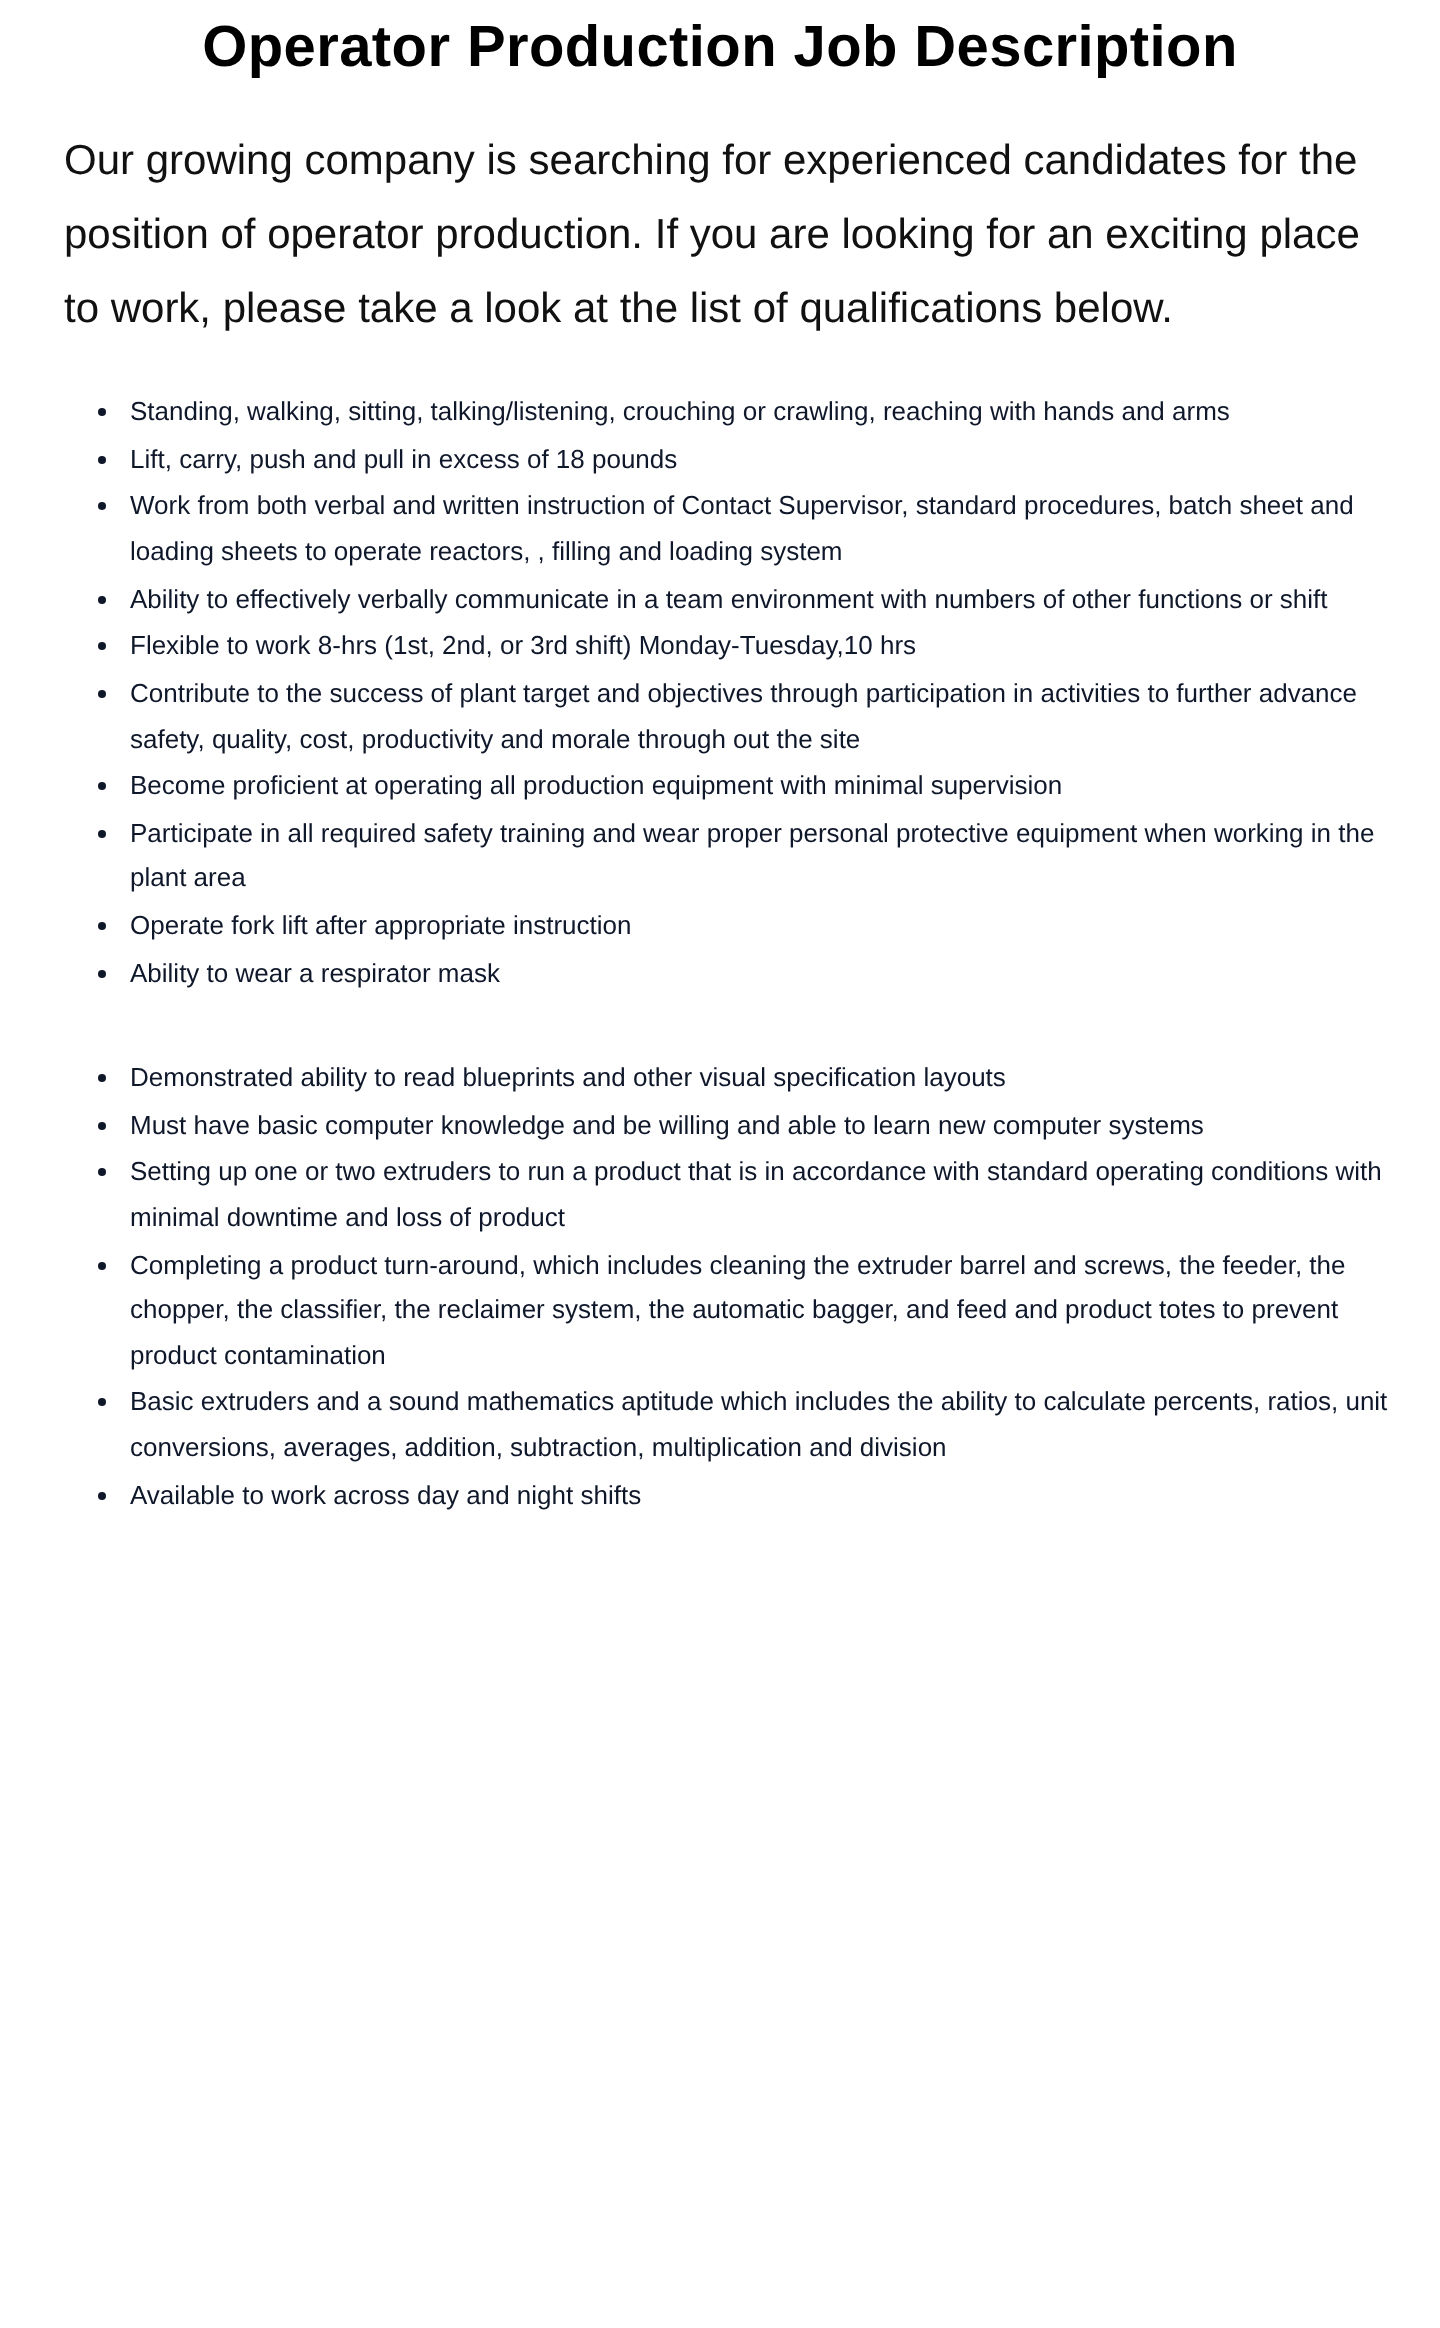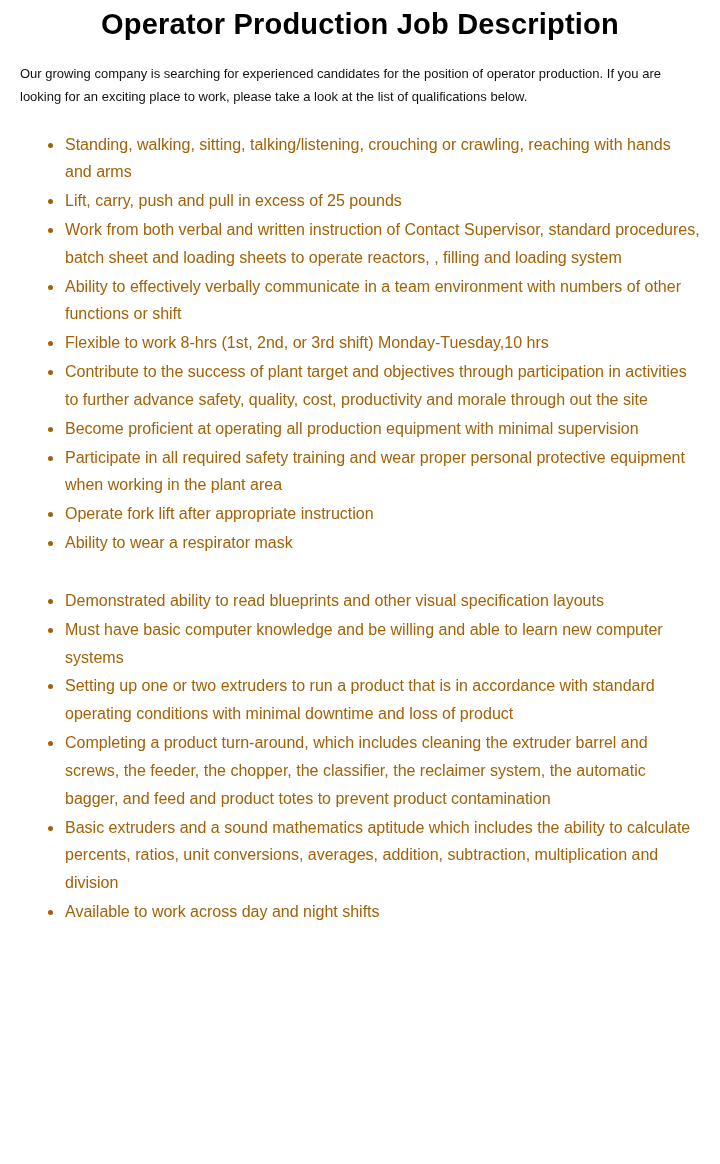--- a/index.html
+++ b/index.html
@@ -19,64 +19,64 @@
   }
   .doc-title {
     font-size: 29px;
     font-weight: 700;
     text-align: center;
     margin: 6px 0 22px 0;
     letter-spacing: 0.2px;
     color: #000000;
   }
   .intro {
-    font-size: 13px;
+    font-size: 21px;
     line-height: 1.75;
-    margin: 0 0 22px 0;
+    margin: 0 0 22px 12px;
     color: #111111;
   }
   .section-heading {
     background: #ececec;
     font-size: 15.5px;
     font-weight: 700;
     padding: 10px 20px;
     margin: 0 0 18px 0;
     color: #111111;
   }
   .bullet-list {
     margin: 0 0 30px 0;
     padding: 0 0 0 44px;
     list-style-type: disc;
   }
   .bullet-list li {
-    font-size: 16px;
+    font-size: 13px;
     line-height: 1.74;
     margin: 0 0 1px 0;
     padding-left: 1px;
-    color: #a16207;
+    color: #0f172a;
   }
   section {
     margin: 0;
   }
 </style>
 </head>
 <body>
 
 <div class="page">
 
   <h1 class="doc-title">Operator Production Job Description</h1>
 
   <p class="intro">Our growing company is searching for experienced candidates for the position of operator production. If you are looking for an exciting place to work, please take a look at the list of qualifications below.</p>
 
   <section>
     <ul class="bullet-list">
 
         <li>Standing, walking, sitting, talking/listening, crouching or crawling, reaching with hands and arms</li>
 
-        <li>Lift, carry, push and pull in excess of 25 pounds</li>
+        <li>Lift, carry, push and pull in excess of 18 pounds</li>
 
         <li>Work from both verbal and written instruction of Contact Supervisor, standard procedures, batch sheet and loading sheets to operate reactors, , filling and loading system</li>
 
         <li>Ability to effectively verbally communicate in a team environment with numbers of other functions or shift</li>
 
         <li>Flexible to work 8-hrs (1st, 2nd, or 3rd shift) Monday-Tuesday,10 hrs</li>
 
         <li>Contribute to the success of plant target and objectives through participation in activities to further advance safety, quality, cost, productivity and morale through out the site</li>
 
         <li>Become proficient at operating all production equipment with minimal supervision</li>

